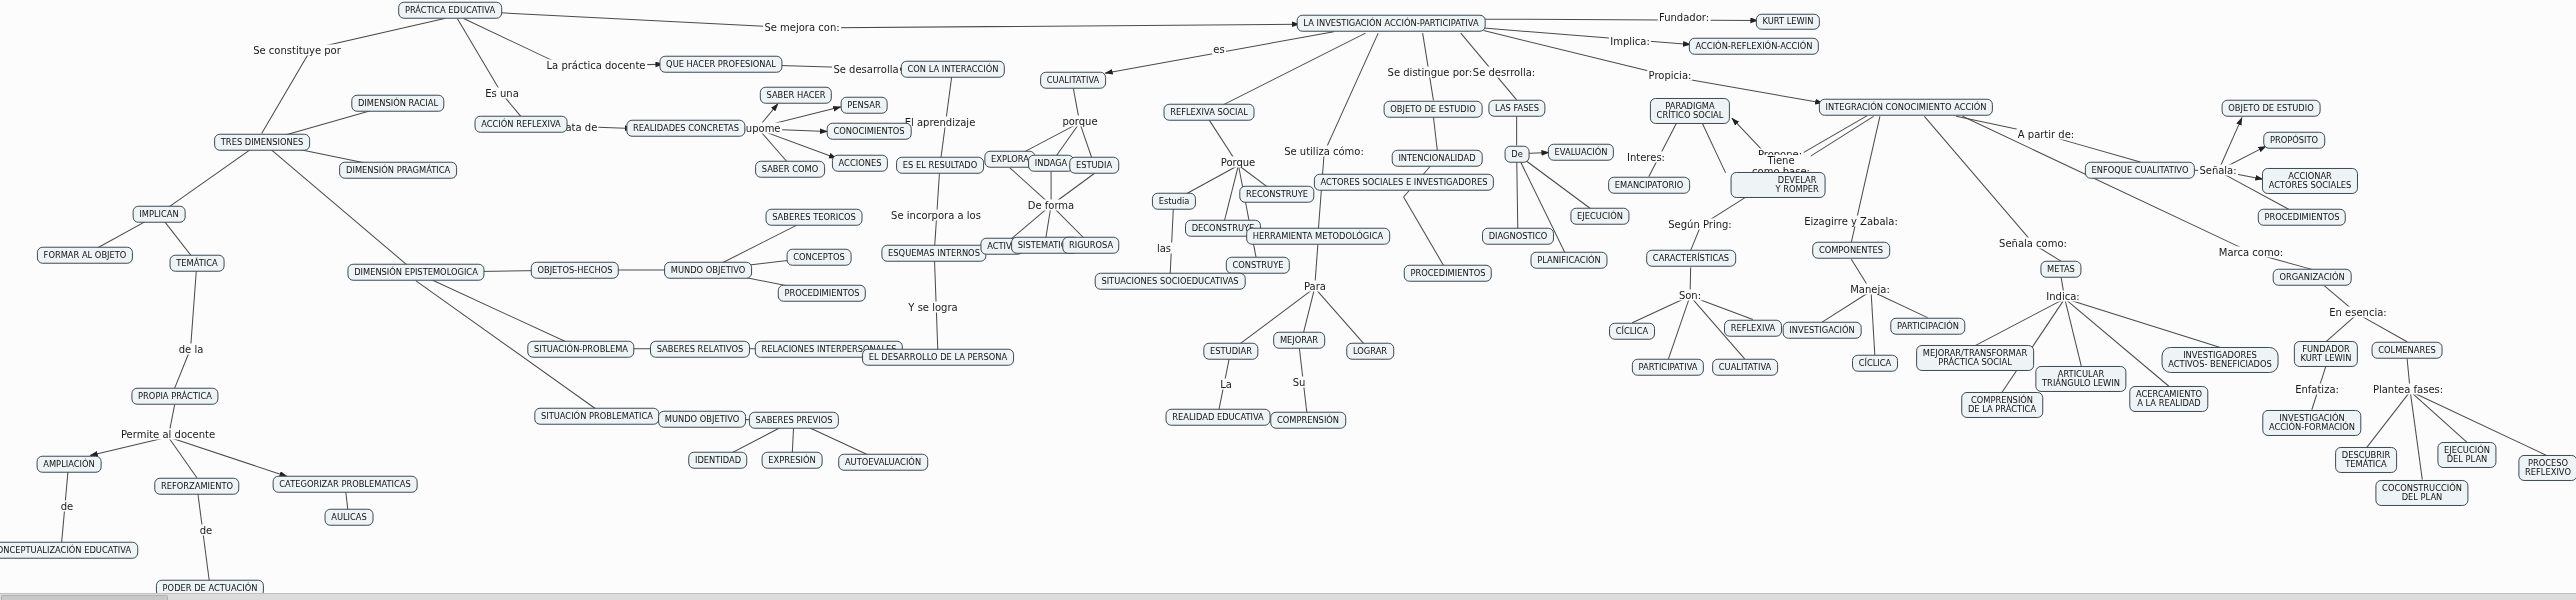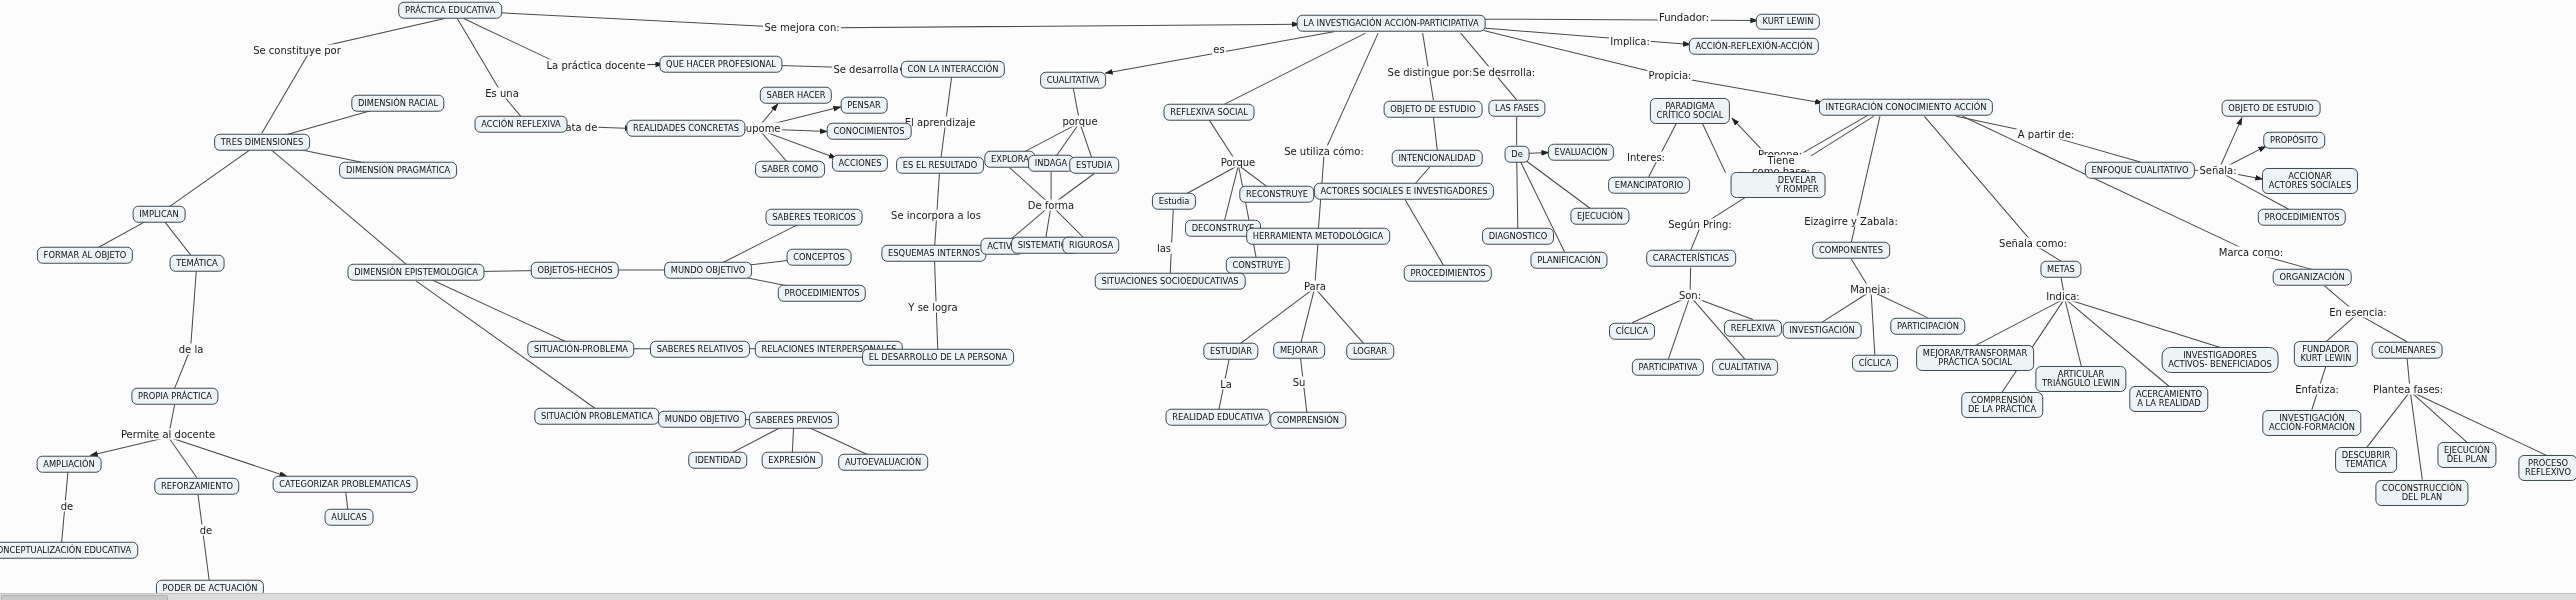--- a/index.html
+++ b/index.html
@@ -243,23 +243,23 @@
     <div class="node" style="left: 1002px; top: 246px;">ACTIVA</div>
     <div class="node" style="left: 1045px; top: 245px;">SISTEMATICA</div>
     <div class="node" style="left: 1091px; top: 245px;">RIGUROSA</div>
     <div class="node" style="left: 1209px; top: 112px;">REFLEXIVA SOCIAL</div>
     <div class="node" style="left: 1174px; top: 201px;">Estudia</div>
     <div class="node" style="left: 1223px; top: 228px;">DECONSTRUYE</div>
     <div class="node" style="left: 1277px; top: 194px;">RECONSTRUYE</div>
     <div class="node" style="left: 1258px; top: 265px;">CONSTRUYE</div>
     <div class="node" style="left: 1170px; top: 281px;">SITUACIONES SOCIOEDUCATIVAS</div>
     <div class="node" style="left: 1318px; top: 236px;">HERRAMIENTA METODOLÓGICA</div>
-    <div class="node" style="left: 1404px; top: 191px;">ACTORES SOCIALES E INVESTIGADORES</div>
+    <div class="node" style="left: 1404px; top: 182px;">ACTORES SOCIALES E INVESTIGADORES</div>
     <div class="node" style="left: 1231px; top: 351px;">ESTUDIAR</div>
-    <div class="node" style="left: 1299px; top: 350px;">MEJORAR</div>
+    <div class="node" style="left: 1299px; top: 340px;">MEJORAR</div>
     <div class="node" style="left: 1370px; top: 351px;">LOGRAR</div>
     <div class="node" style="left: 1218px; top: 417px;">REALIDAD EDUCATIVA</div>
     <div class="node" style="left: 1308px; top: 420px;">COMPRENSIÓN</div>
     <div class="node" style="left: 1391px; top: 23px;">LA INVESTIGACIÓN ACCIÓN-PARTICIPATIVA</div>
     <div class="node" style="left: 1788px; top: 21.6px;">KURT LEWIN</div>
     <div class="node" style="left: 1754px; top: 46px;">ACCIÓN-REFLEXIÓN-ACCIÓN</div>
     <div class="node" style="left: 1433px; top: 109px;">OBJETO DE ESTUDIO</div>
     <div class="node" style="left: 1517px; top: 108px;">LAS FASES</div>
     <div class="node" style="left: 1437px; top: 158px;">INTENCIONALIDAD</div>
     <div class="node" style="left: 1517px; top: 154px;">De</div>

